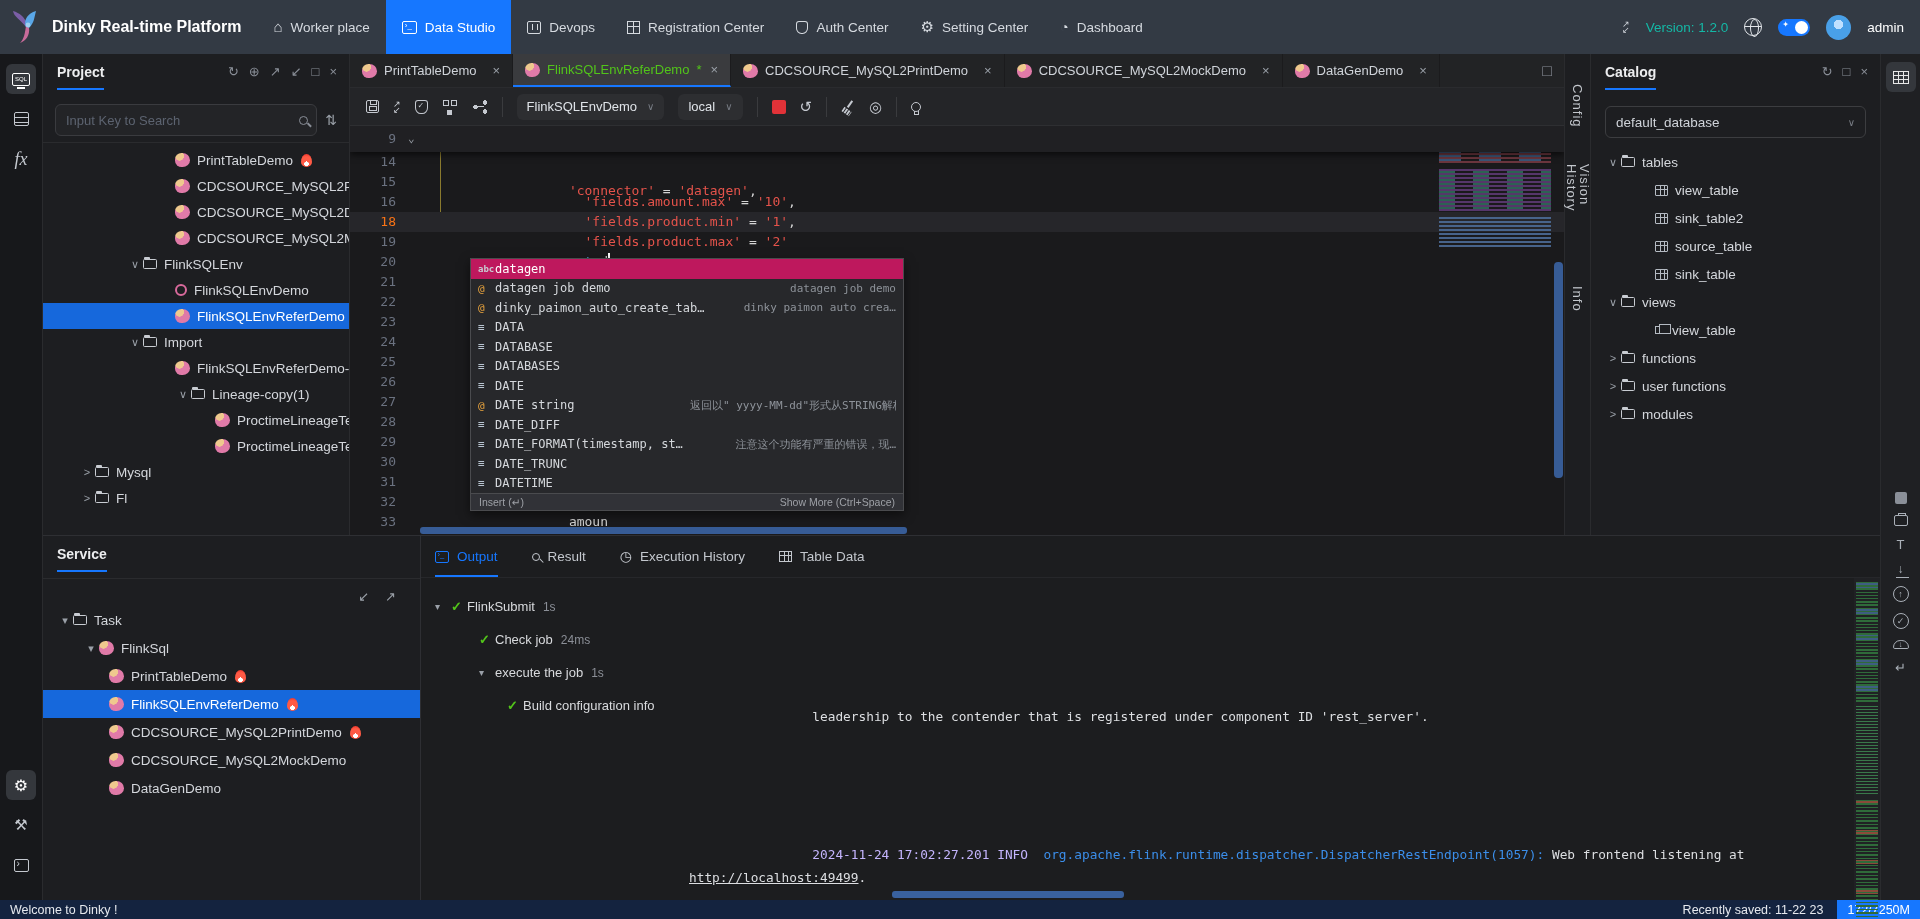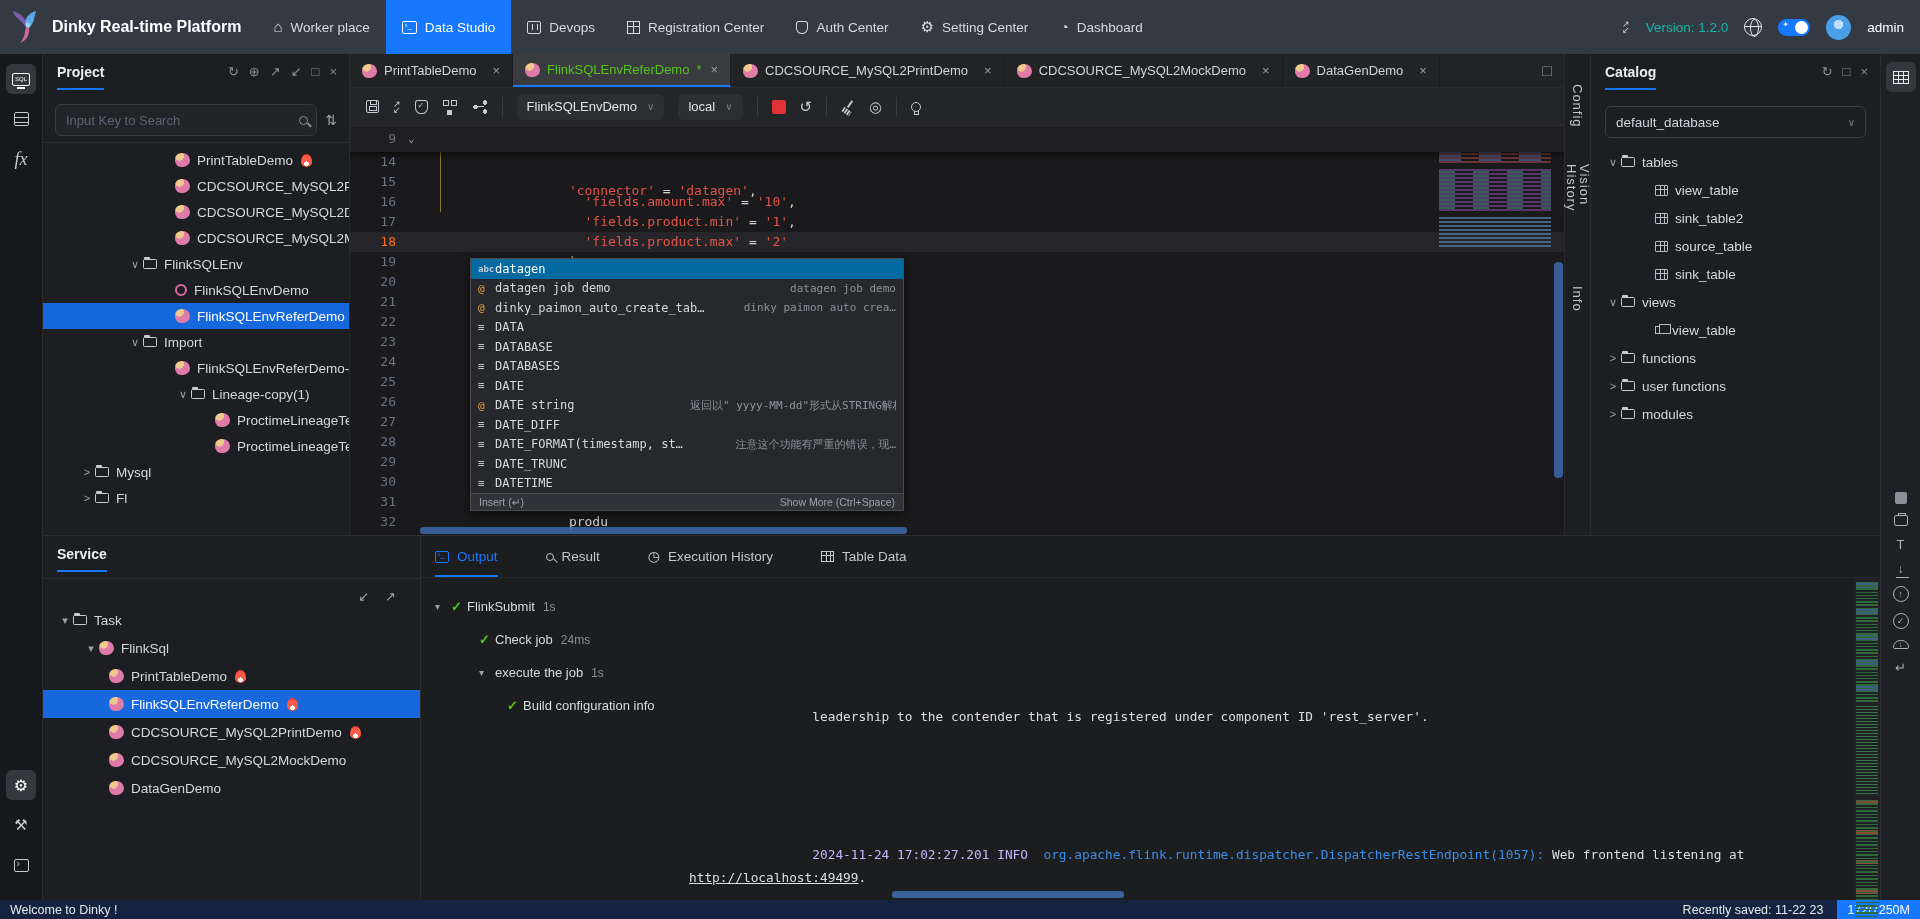--- a/index.html
+++ b/index.html
@@ -136,21 +136,21 @@
   .minimap{position:absolute;right:13px;top:3px;width:112px;height:122px;z-index:2;opacity:.9}
   .mm1,.mm2,.mm3{position:absolute;left:0;width:100%}
   .mm1{top:0;height:34px;background:repeating-linear-gradient(180deg,#743a42 0 1.6px,transparent 1.6px 4px),repeating-linear-gradient(90deg,#3e5d82 0 22px,transparent 22px 40px)}
   .mm2{top:40px;height:42px;background:repeating-linear-gradient(180deg,#5d3a74 0 1.6px,transparent 1.6px 4px),repeating-linear-gradient(90deg,#2f6b58 0 16px,transparent 16px 34px)}
   .mm3{top:88px;height:30px;background:repeating-linear-gradient(180deg,#4c6b96 0 1.6px,transparent 1.6px 4px)}
   .vscroll{position:absolute;right:1px;top:136px;width:9px;height:216px;background:#3e6db5;opacity:.8;border-radius:4px;z-index:4;cursor:pointer}
   .hscroll{position:absolute;left:70px;bottom:1px;width:487px;height:7px;background:#3e6db5;opacity:.8;border-radius:3px;z-index:4;cursor:pointer}
   
   .suggest{position:absolute;left:120px;top:132px;width:434px;background:#27282b;border:1px solid #4a4b4e;box-shadow:0 4px 10px rgba(0,0,0,.5);z-index:6;font-family:"DejaVu Sans Mono",monospace}
   .sugg{display:flex;align-items:center;height:19.5px;padding:0 7px;font-size:12px;color:#d5d8dc;cursor:pointer}
-  .sugg.sel{background:#0369a1;color:#fff}
+  .sugg.sel{background:#be185d;color:#fff}
   .sugg .sic{width:17px;flex:none;text-align:left;font-size:11px;color:#b8c4d0}
   .k-abc .sic{font-size:9px;color:#c8ccd2;font-weight:bold}
   .k-snip .sic{color:#e8a33d}
   .sugg .slabel{white-space:nowrap;overflow:hidden}
   .sugg .sdetail{margin-left:auto;padding-left:14px;color:#8d9299;font-size:11px;white-space:nowrap;overflow:hidden;max-width:220px}
   .sugg.sel .sdetail{color:#cfe0f2}
   .sugg-foot{height:17px;background:#313237;border-top:1px solid #4a4b4e;display:flex;align-items:center;justify-content:space-between;padding:0 8px;font-size:10.5px;color:#9da0a6;font-family:"Liberation Sans",sans-serif}
   
   .rail{width:26px;border-left:1px solid #2a2b2e;background:#1d1e21;display:flex;flex-direction:column;align-items:center;padding-top:30px;gap:36px}
   .rail-item{writing-mode:vertical-rl;max-height:86px;font-size:13px;color:#c3c7cd;letter-spacing:1px;cursor:pointer;line-height:13px}
@@ -174,21 +174,21 @@
   .tglyph{font-size:13px}
   .dl{position:relative;font-size:12px;line-height:12px}
   .dl::after{content:"";position:absolute;left:-2px;bottom:-3px;width:13px;height:1.4px;background:currentColor}
   
   .service{width:378px;background:#1d1e21;border-right:1px solid #2e2f33;display:flex;flex-direction:column}
   .svc-tools{display:flex;justify-content:flex-end;gap:16px;padding:10px 24px 2px 0;color:#9aa0a8;font-size:13px;border-top:1px solid #2a2b2e}
   .svc-tools span{cursor:pointer}
   .svc-tree .trow{height:28px}
   
   .output{flex:1;display:flex;flex-direction:column;min-width:0;background:#1c1d1f;position:relative}
-  .otabs{height:42px;display:flex;align-items:center;gap:48px;padding:0 0 0 14px;border-bottom:1px solid #26272a}
+  .otabs{height:42px;display:flex;align-items:center;gap:34px;padding:0 0 0 14px;border-bottom:1px solid #26272a}
   .otab{display:flex;align-items:center;gap:8px;font-size:13.5px;color:#c3c7cd;cursor:pointer;height:100%;position:relative}
   .otab.active{color:#1677ff}
   .otab.active::after{content:"";position:absolute;left:0;right:0;bottom:0;height:2px;background:#1677ff}
   .oico{display:inline-block;position:relative;color:inherit}
   .ic-term2{width:14px;height:12px;border:1.4px solid currentColor;border-radius:2px}
   .ic-term2::after{content:"›_";position:absolute;left:1.5px;top:-1.5px;font-size:7.5px}
   .ic-clock{font-size:14px;line-height:13px}
   .ic-mag2{width:8px;height:8px;border:1.4px solid currentColor;border-radius:50%;position:relative}
   .ic-mag2::after{content:"";position:absolute;left:6.5px;top:6.5px;width:4.5px;height:1.4px;background:currentColor;transform:rotate(45deg)}
   .ic-table2{width:13px;height:11px;border:1.2px solid currentColor;
@@ -543,27 +543,20 @@
                 </div>
 
                 <div class="code-row">
                   <span class="gut">16</span>
                   <span class="foldc"></span>
                   <span class="toks">
                     
                   <span class="w">  </span><span class="s">'fields.product.max'</span><span class="w"> = </span><span class="s">'2'</span></span>
                 </div>
 
-                <div class="code-row">
-                  <span class="gut">17</span>
-                  <span class="foldc"></span>
-                  <span class="toks">
-                    
-                  <span class="y">)</span><span class="w">;</span></span>
-                </div>
 
                 <div class="code-row cur">
                   <span class="gut">18</span>
                   <span class="foldc"></span>
                   <span class="toks">
                     
                   <span class="k">set</span><span class="w"> d</span></span>
                 </div>
 
                 <div class="code-row">

